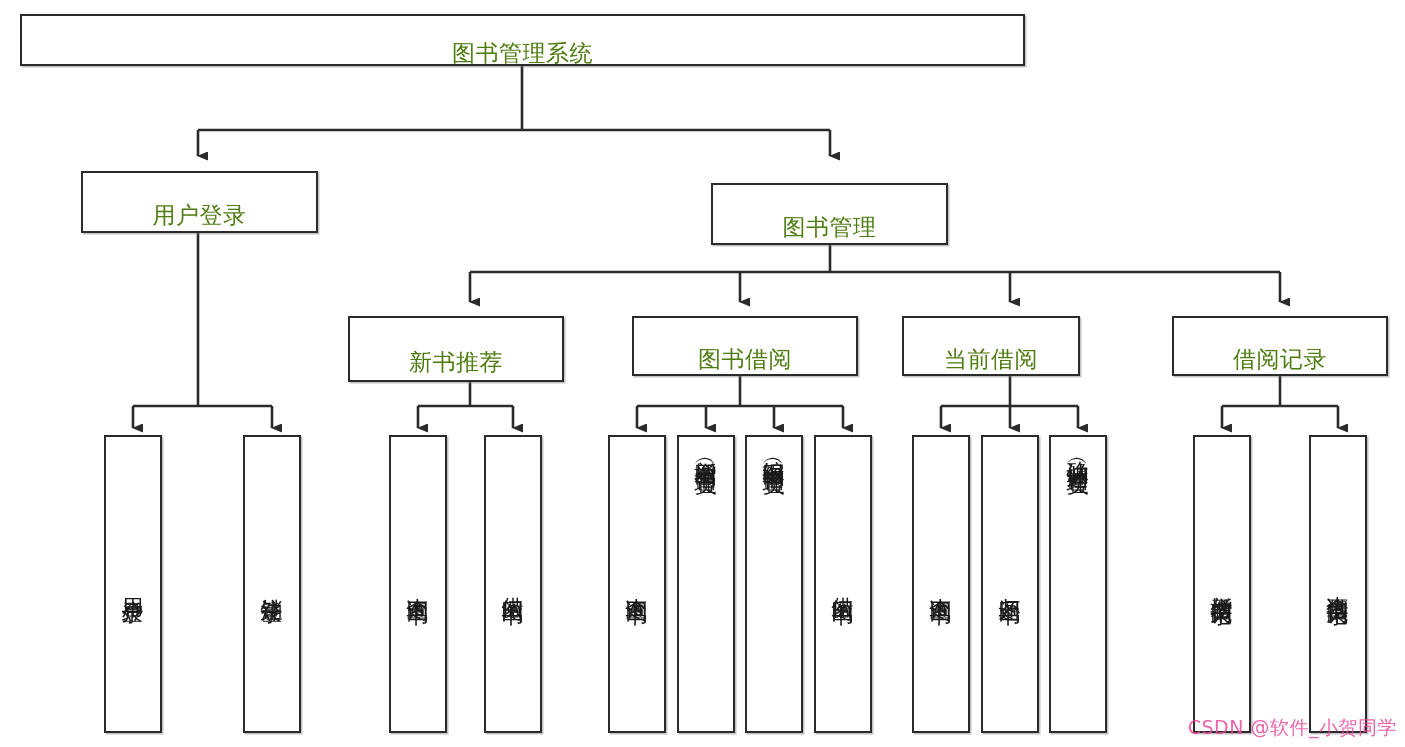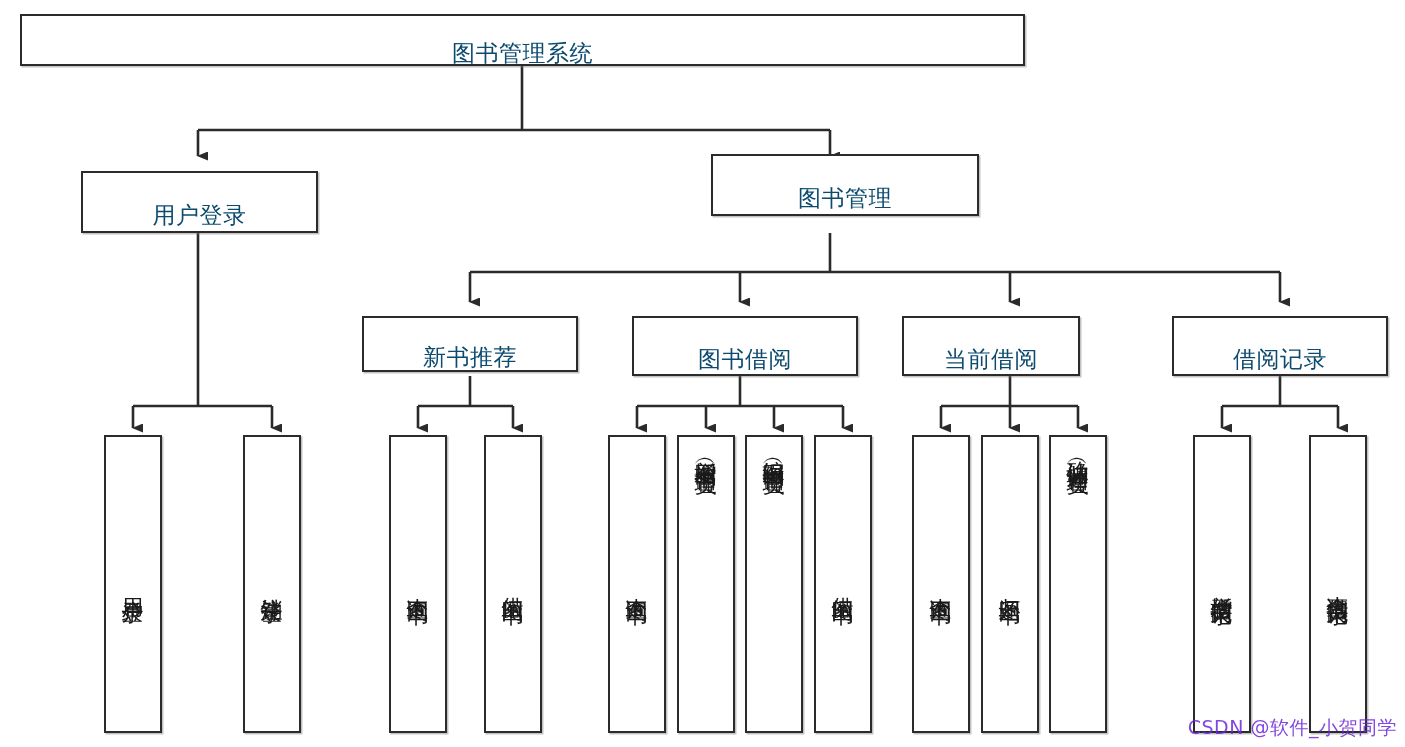--- a/index.html
+++ b/index.html
@@ -31,21 +31,21 @@
     box-sizing: border-box;
     border: 2.5px solid #2b2b2b;
     background: #ffffff;
     display: flex;
     align-items: center;
     justify-content: center;
     box-shadow: 1.5px 1.5px 0 rgba(120,120,120,0.45);
   }
   .node-label-h {
     font-size: 23px;
-    color: #0c4a6e;
+    color: #4d7c0f;
     letter-spacing: 0.5px;
     line-height: 1.2;
     white-space: nowrap;
     text-align: center;
     margin-top: 28px;
   }
   .node-box.leaf {
     align-items: flex-start;
     justify-content: center;
     padding-top: 6px;
@@ -63,21 +63,21 @@
   }
   .node-box.leaf.centered-v {
     align-items: center;
     padding-top: 0;
   }
   #watermark {
     position: absolute;
     right: 8px;
     bottom: 6px;
     font-size: 19px;
-    color: #6d28d9;
+    color: #ec4899;
     opacity: 0.85;
     white-space: nowrap;
     letter-spacing: 0.5px;
     pointer-events: none;
   }
 </style>
 </head>
 <body>
 
 <div id="diagram-root">
@@ -133,25 +133,25 @@
   </svg>
 
   <div class="node-box" style="left:20px; top:14px; width:1005px; height:52px;">
     <span class="node-label-h">图书管理系统</span>
   </div>
 
   <div class="node-box" style="left:81px; top:171px; width:237px; height:62px;">
     <span class="node-label-h">用户登录</span>
   </div>
 
-  <div class="node-box" style="left:711px; top:154px; width:268px; height:62px;">
+  <div class="node-box" style="left:711px; top:183px; width:237px; height:62px;">
     <span class="node-label-h">图书管理</span>
   </div>
 
-  <div class="node-box" style="left:362px; top:316px; width:216px; height:56px;">
+  <div class="node-box" style="left:348px; top:316px; width:216px; height:66px;">
     <span class="node-label-h">新书推荐</span>
   </div>
 
   <div class="node-box" style="left:632px; top:316px; width:226px; height:60px;">
     <span class="node-label-h">图书借阅</span>
   </div>
 
   <div class="node-box" style="left:902px; top:316px; width:178px; height:60px;">
     <span class="node-label-h">当前借阅</span>
   </div>

